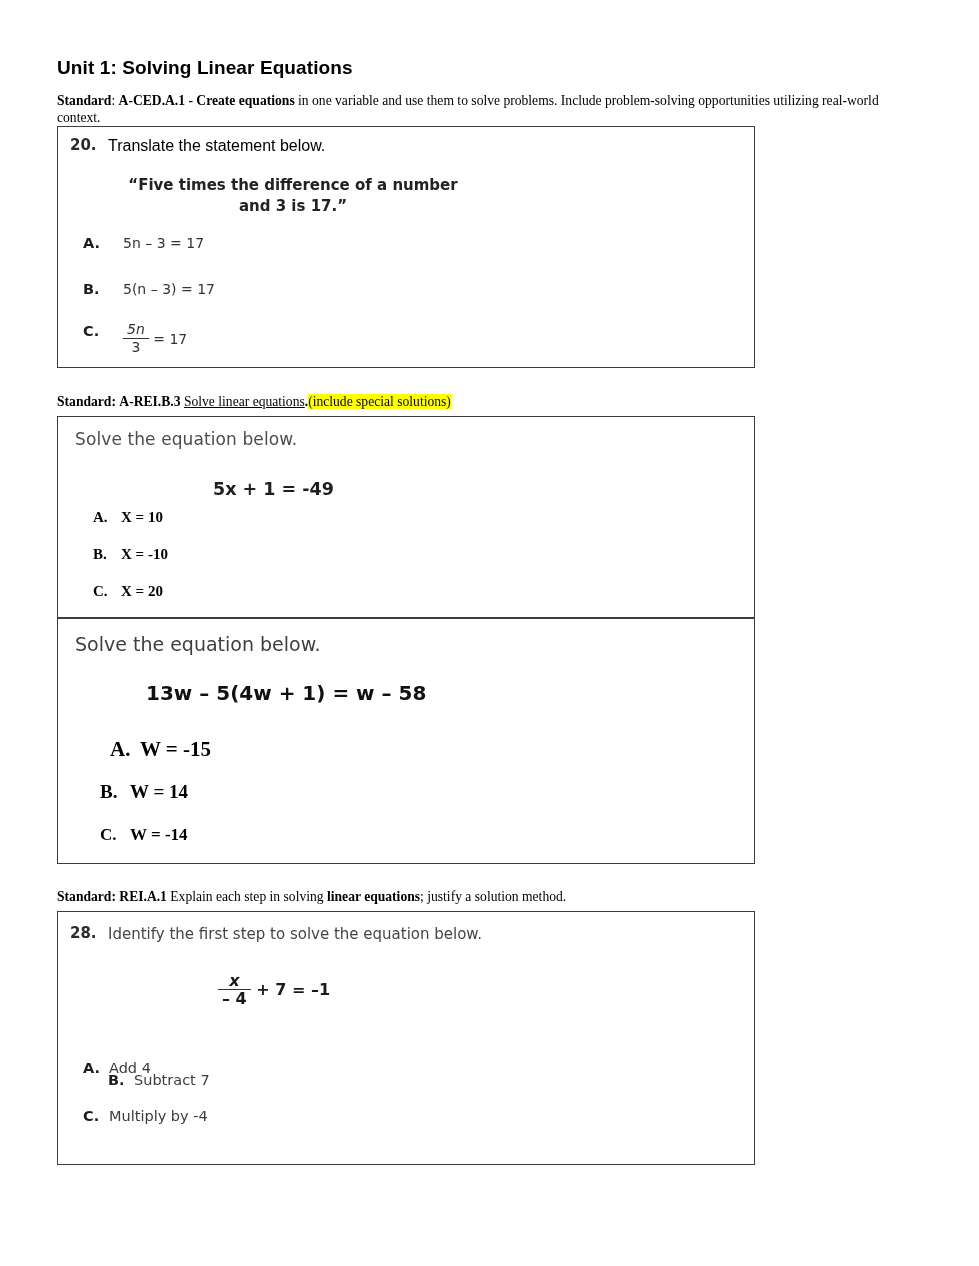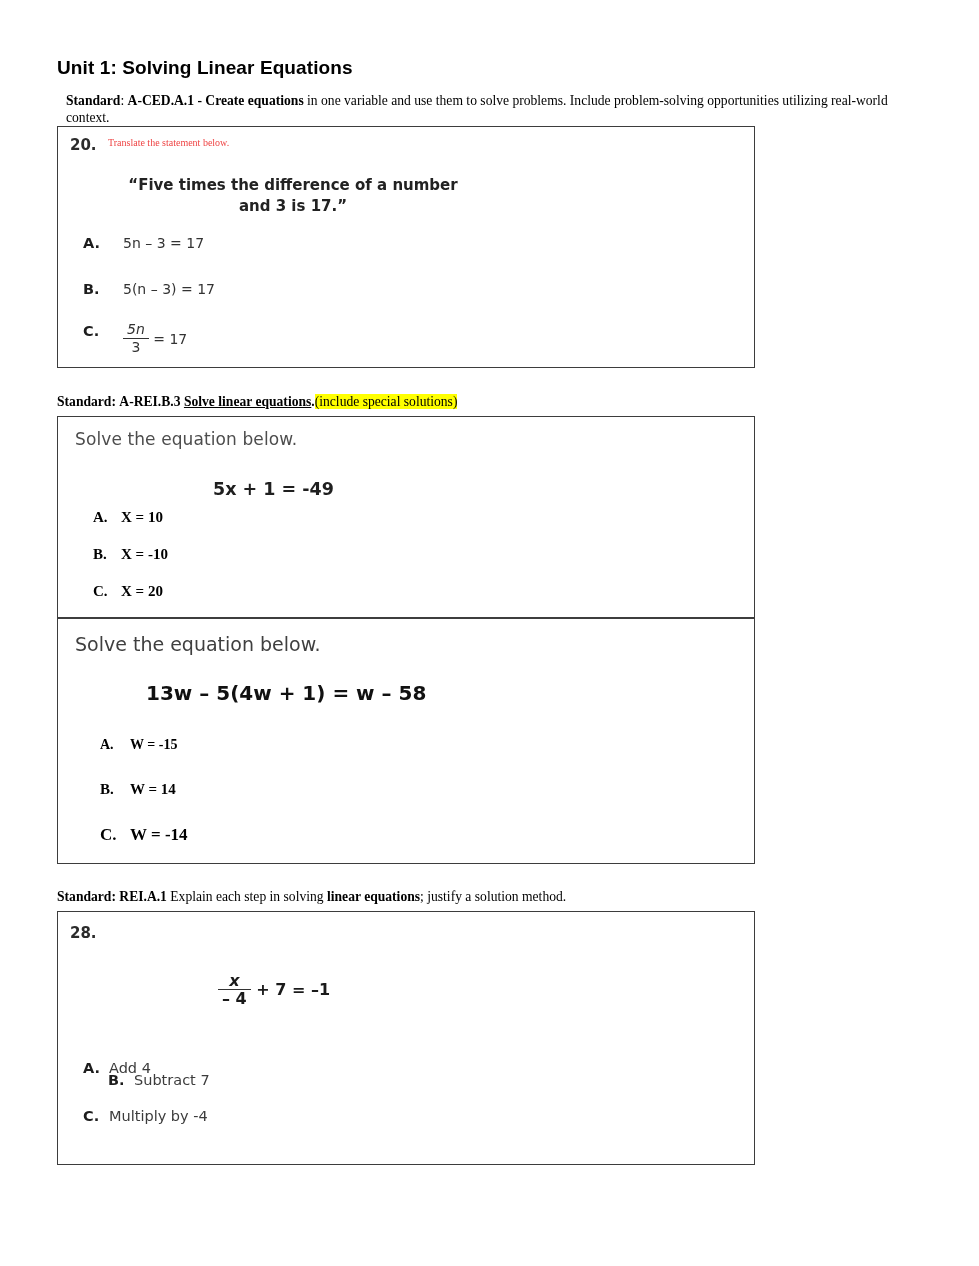--- a/index.html
+++ b/index.html
@@ -33,24 +33,24 @@
     letter-spacing: 0.1px;
   }
   .standard-line {
     position: absolute;
     font-family: "Liberation Serif", serif;
     font-size: 13.6px;
     color: #000000;
     line-height: 16.5px;
   }
   .standard-line .b { font-weight: bold; }
-  .standard-line .u { text-decoration: underline; font-weight: bold; }
+  .standard-line .u { text-decoration: underline; font-weight: normal; }
   .standard-line .hl { background: #ffff00; }
 
-  #standard-1 { left: 57px; top: 93px; width: 830px; margin-left: 9px; }
+  #standard-1 { left: 57px; top: 93px; width: 830px; }
   #standard-2 { left: 57px; top: 394px; width: 700px; }
   #standard-3 { left: 57px; top: 889px; width: 700px; }
 
   
   .qbox {
     position: absolute;
     left: 57px;
     width: 698px;
     box-sizing: border-box;
     border: 1.6px solid #3d3d3d;
@@ -68,23 +68,23 @@
     top: 9px;
     font-family: "DejaVu Sans", sans-serif;
     font-weight: bold;
     font-size: 15px;
     color: #2b2b2b;
   }
   .q1-prompt {
     position: absolute;
     left: 50px;
     top: 10px;
-    font-family: Liberation Serif, serif;
-    font-size: 10px;
-    color: #ef4444;
+    font-family: Liberation Sans, sans-serif;
+    font-size: 16px;
+    color: #000000;
   }
   .q1-statement {
     position: absolute;
     left: 60px;
     top: 48px;
     width: 350px;
     text-align: center;
     font-family: "DejaVu Sans", sans-serif;
     font-weight: bold;
     font-size: 15px;
@@ -179,22 +179,22 @@
   .q3-eq {
     position: absolute;
     left: 88px;
     top: 62px;
     font-family: "DejaVu Sans", sans-serif;
     font-weight: bold;
     font-size: 20px;
     color: #111111;
     white-space: nowrap;
   }
-  #q3-a { left: 42px; top: 118px; font-size: 14px; }
-  #q3-b { left: 42px; top: 162px; font-size: 15px; }
+  #q3-a { left: 52px; top: 118px; font-size: 21px; }
+  #q3-b { left: 42px; top: 162px; font-size: 19px; }
   #q3-c { left: 42px; top: 206px; font-size: 17px; }
   #q3-a .lbl, #q3-b .lbl, #q3-c .lbl { width: 30px; }
 
   
   .q4-num {
     position: absolute;
     left: 12px;
     top: 12px;
     font-family: "DejaVu Sans", sans-serif;
     font-weight: bold;
@@ -308,20 +308,21 @@
     <div class="serif-choice" id="q3-b">
       <span class="lbl">B.</span><span>W = 14</span>
     </div>
     <div class="serif-choice" id="q3-c">
       <span class="lbl">C.</span><span>W = -14</span>
     </div>
   </div>
 
   <div class="qbox" id="qbox-4">
     <div class="q4-num">28.</div>
+    <div class="q4-prompt">Identify the first step to solve the equation below.</div>
 
     <div class="q4-eq">
       <span class="frac">
         <span class="num ital">x</span>
         <span class="den">– 4</span>
       </span>
       <span>+ 7 = –1</span>
     </div>
 
     <div class="q4-choice" id="q4-a">

